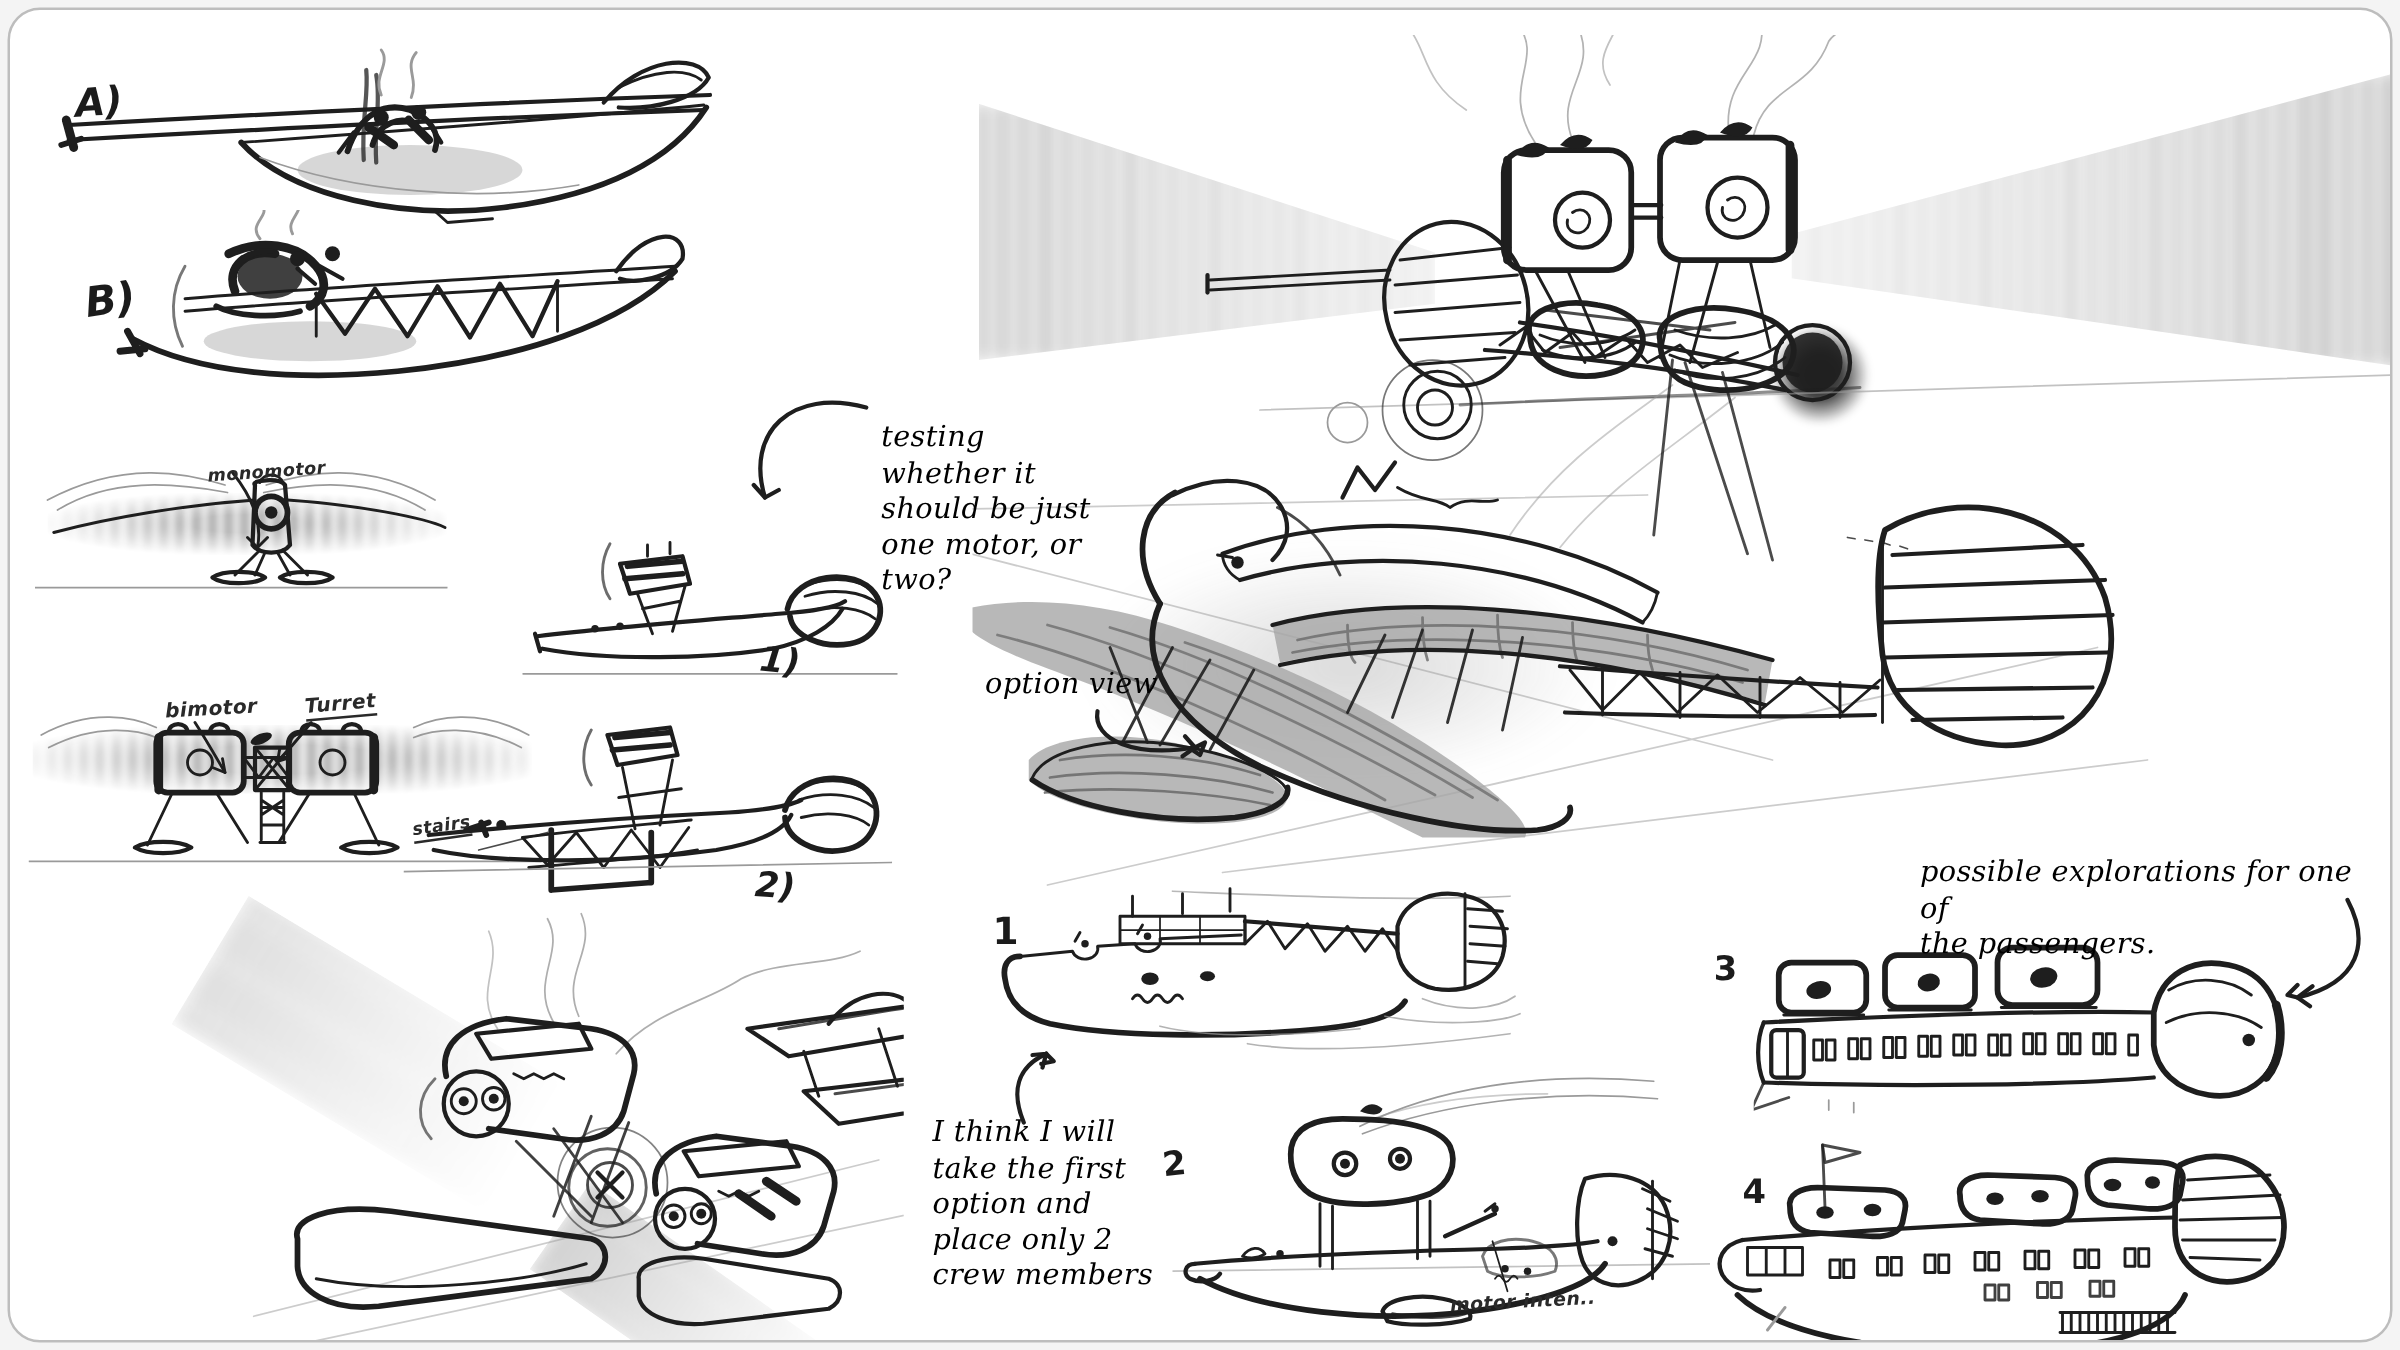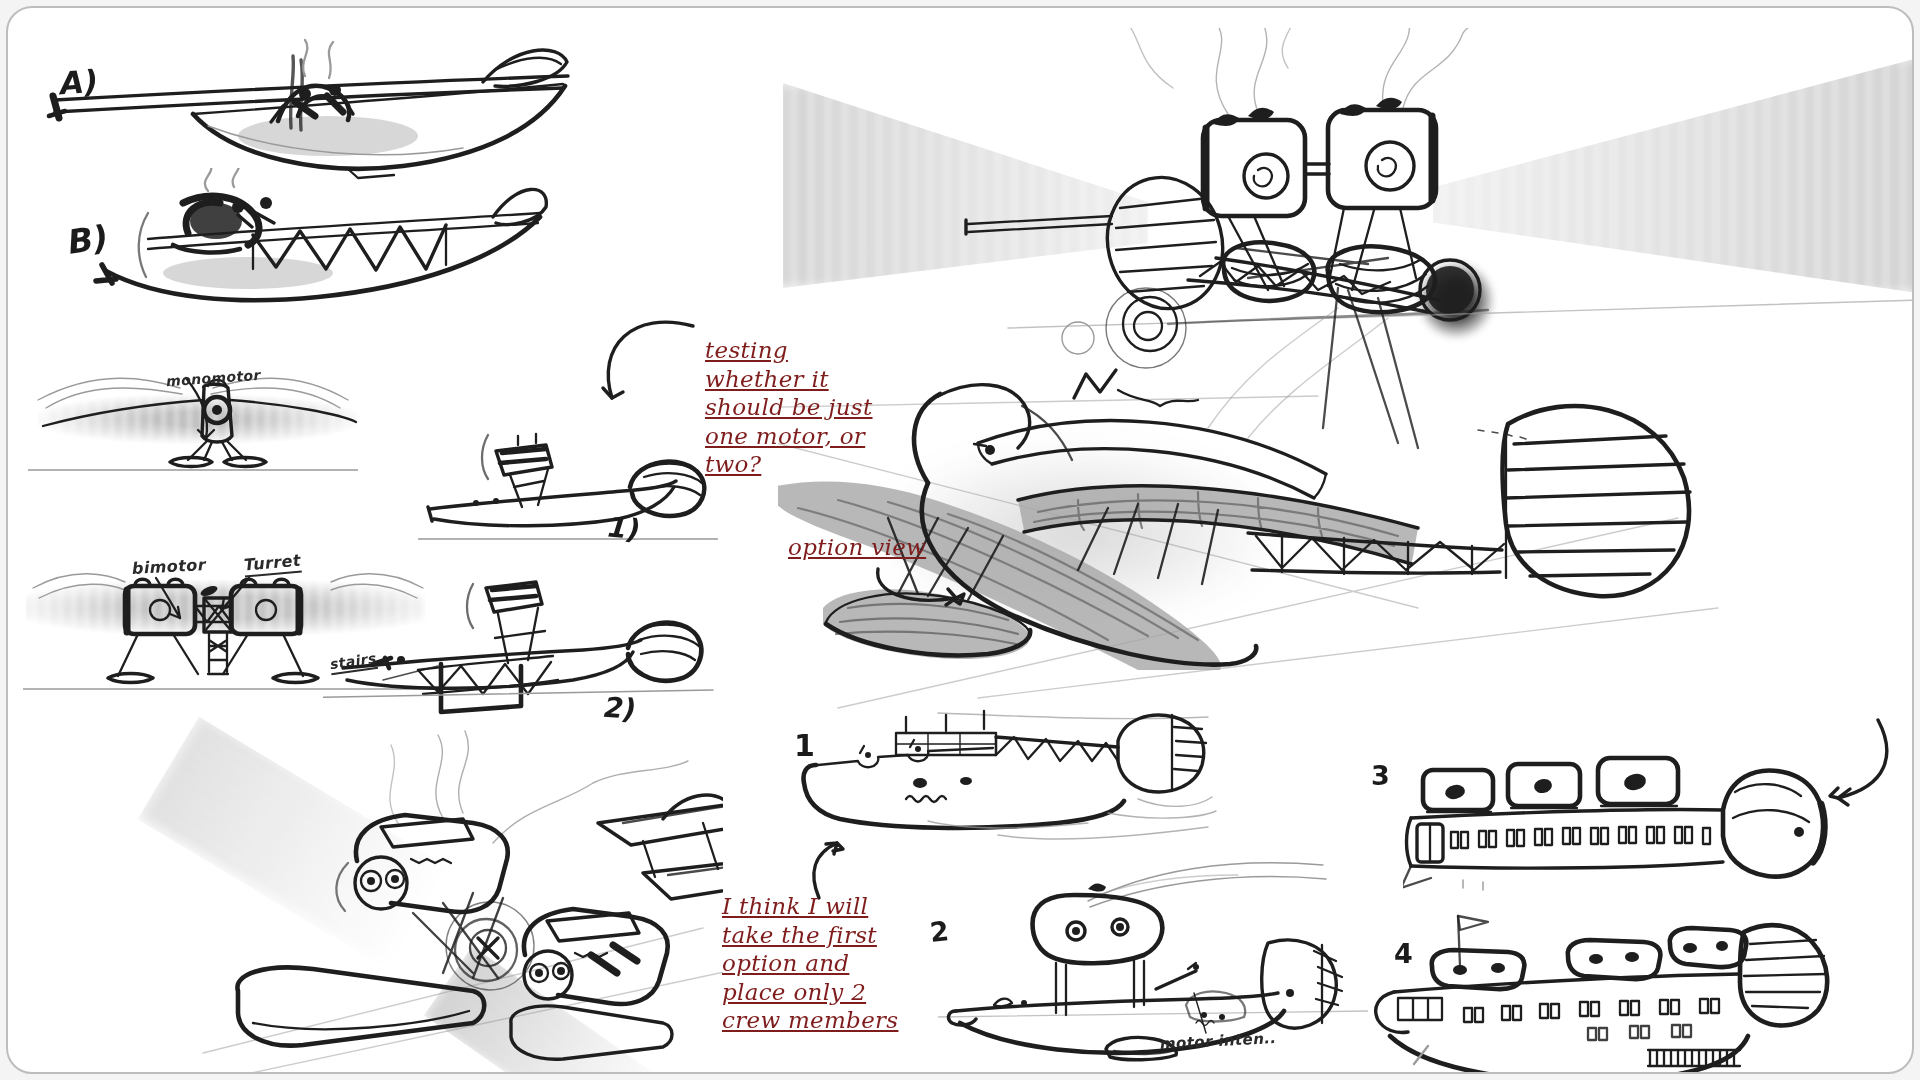--- a/index.html
+++ b/index.html
@@ -12,21 +12,21 @@
   .ink{fill:none;stroke:#1e1e1e;stroke-linecap:round;stroke-linejoin:round;}
   .w1{stroke-width:1.4}.w2{stroke-width:2.3}.w3{stroke-width:3.4}
   .w4{stroke-width:4.6}.w5{stroke-width:5.5}.w6{stroke-width:7}
   .lt{stroke:#9a9a9a}
   .fillink{fill:#1e1e1e;stroke:none}
   .gray{fill:#a6a6a6;stroke:none;opacity:.8}
   .gray2{fill:#bdbdbd;stroke:none;opacity:.6}
   .hatch{fill:none;stroke:#6e6e6e;stroke-width:2.2;stroke-linecap:round}
   
   .note{position:absolute;font-family:"DejaVu Serif",serif;font-style:italic;
-        font-size:23px;line-height:1.24;color:#7f1d1d;white-space:pre-line;letter-spacing:.3px;text-decoration:underline;}
+        font-size:23px;line-height:1.24;color:#000000;white-space:pre-line;letter-spacing:.3px;}
   .scrawl{position:absolute;font-family:"DejaVu Sans",sans-serif;font-style:italic;
         font-weight:700;font-size:15px;color:#2a2a2a;letter-spacing:.4px;}
   .biglabel{position:absolute;font-family:"DejaVu Sans",sans-serif;font-style:italic;
         font-weight:700;font-size:31px;color:#1b1b1b;}
   .num{position:absolute;font-family:"DejaVu Sans",sans-serif;font-weight:700;
         font-size:27px;color:#1b1b1b;}
   .ul{border-bottom:2px solid #2a2a2a;padding-bottom:1px;}
   
   .blurband{position:absolute;pointer-events:none;}
 </style>
@@ -473,25 +473,27 @@
 
   <div class="biglabel" style="left:600px;top:504px;transform:rotate(6deg);font-size:28px">1)</div>
   <div class="biglabel" style="left:596px;top:684px;transform:rotate(4deg);font-size:28px">2)</div>
 
   <div class="note" style="left:697px;top:328px;width:220px">testing
 whether it
 should be just
 one motor, or
 two?</div>
   <div class="note" style="left:780px;top:525px">option view</div>
-  <div class="note" style="left:714px;top:884px;width:220px">I think I will
+  <div class="note" style="left:738px;top:884px;width:220px">I think I will
 take the first
 option and
 place only 2
 crew members</div>
+  <div class="note" style="left:1528px;top:676px;width:370px">possible explorations for one of
+the passengers.</div>
 
   <div class="num" style="left:786px;top:720px;font-size:30px">1</div>
   <div class="num" style="left:922px;top:908px;transform:rotate(-6deg)">2</div>
   <div class="num" style="left:1363px;top:752px">3</div>
   <div class="num" style="left:1386px;top:930px">4</div>
 
   <div class="scrawl" style="left:1152px;top:1024px;transform:rotate(-3deg);font-size:15px">motor inten..</div>
 
  </div>
 </div>

